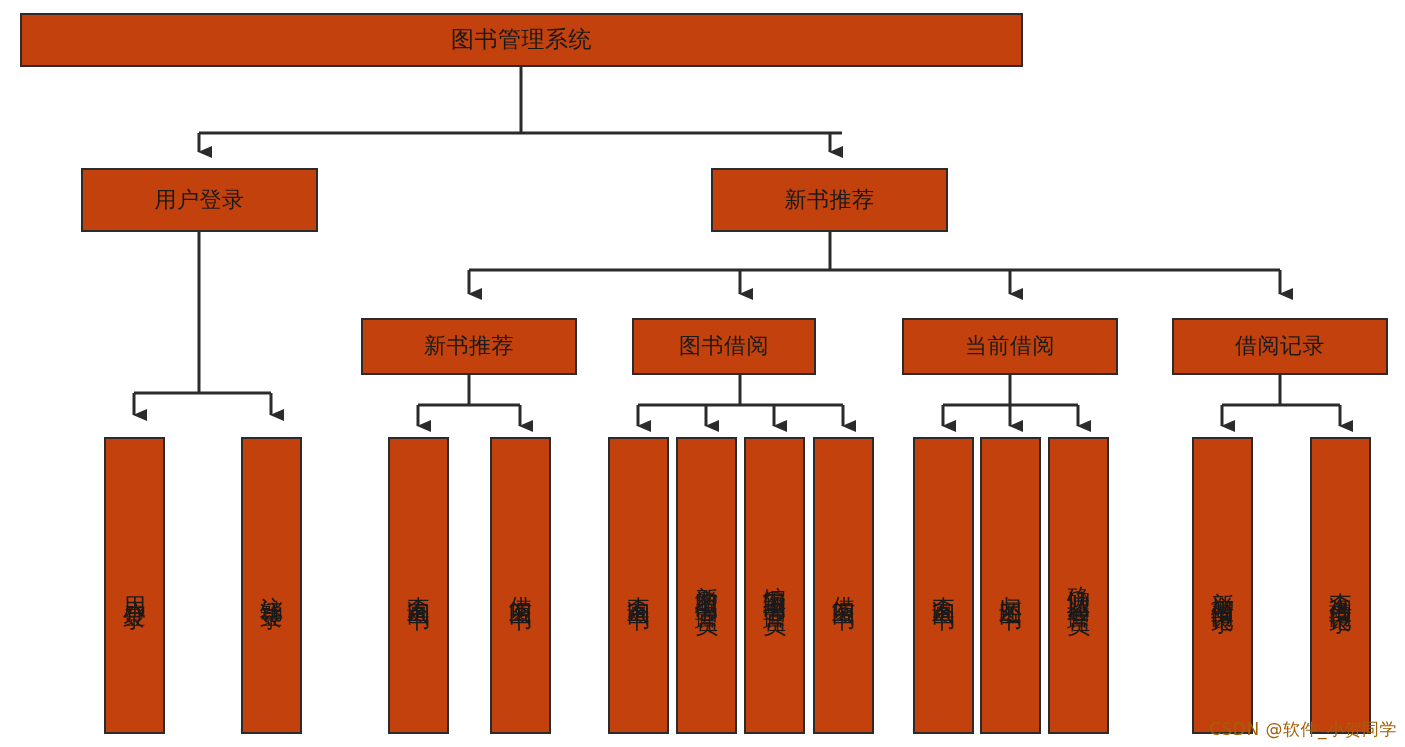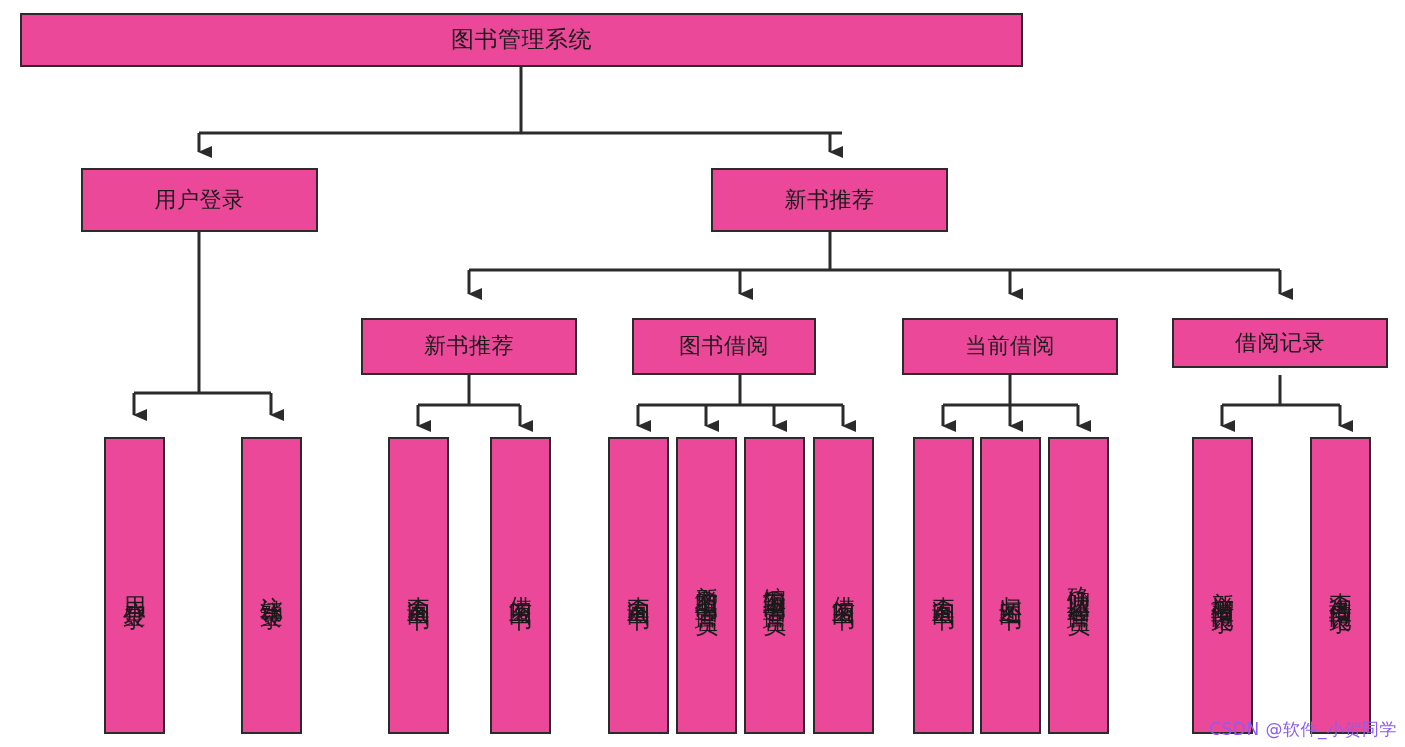--- a/index.html
+++ b/index.html
@@ -23,21 +23,21 @@
     left: 0;
     top: 0;
     width: 1405px;
     height: 747px;
     pointer-events: none;
   }
   .node {
     position: absolute;
     box-sizing: border-box;
     border: 2.5px solid #2b2b2b;
-    background: #ec4899;
+    background: #c2410c;
     display: flex;
     align-items: center;
     justify-content: center;
     color: #1a1a1a;
   }
   .node .lbl {
     display: block;
     text-align: center;
     line-height: 1.12;
   }
@@ -61,21 +61,21 @@
     font-size: 23px;
     line-height: 1.0;
     letter-spacing: 4px;
     white-space: nowrap;
   }
   .watermark {
     position: absolute;
     right: 8px;
     bottom: 6px;
     font-size: 17px;
-    color: #8b5cf6;
+    color: #a16207;
     letter-spacing: 0.5px;
     white-space: nowrap;
     user-select: none;
   }
 </style>
 </head>
 <body>
 
 <div id="canvas">
 
@@ -143,21 +143,21 @@
 
   <div class="node h" style="left:361px; top:318px; width:216px; height:57px;align-items:center;">
     <span class="lbl">新书推荐</span>
   </div>
   <div class="node h" style="left:632px; top:318px; width:184px; height:57px;">
     <span class="lbl">图书借阅</span>
   </div>
   <div class="node h" style="left:902px; top:318px; width:216px; height:57px;">
     <span class="lbl">当前借阅</span>
   </div>
-  <div class="node h" style="left:1172px; top:318px; width:216px; height:50px;">
+  <div class="node h" style="left:1172px; top:318px; width:216px; height:57px;">
     <span class="lbl">借阅记录</span>
   </div>
 
   <div class="node v" style="left:104px; top:437px; width:61px; height:297px;">
     <span class="lbl">用户登录</span>
   </div>
   <div class="node v" style="left:241px; top:437px; width:61px; height:297px;">
     <span class="lbl">注销登录</span>
   </div>
 

